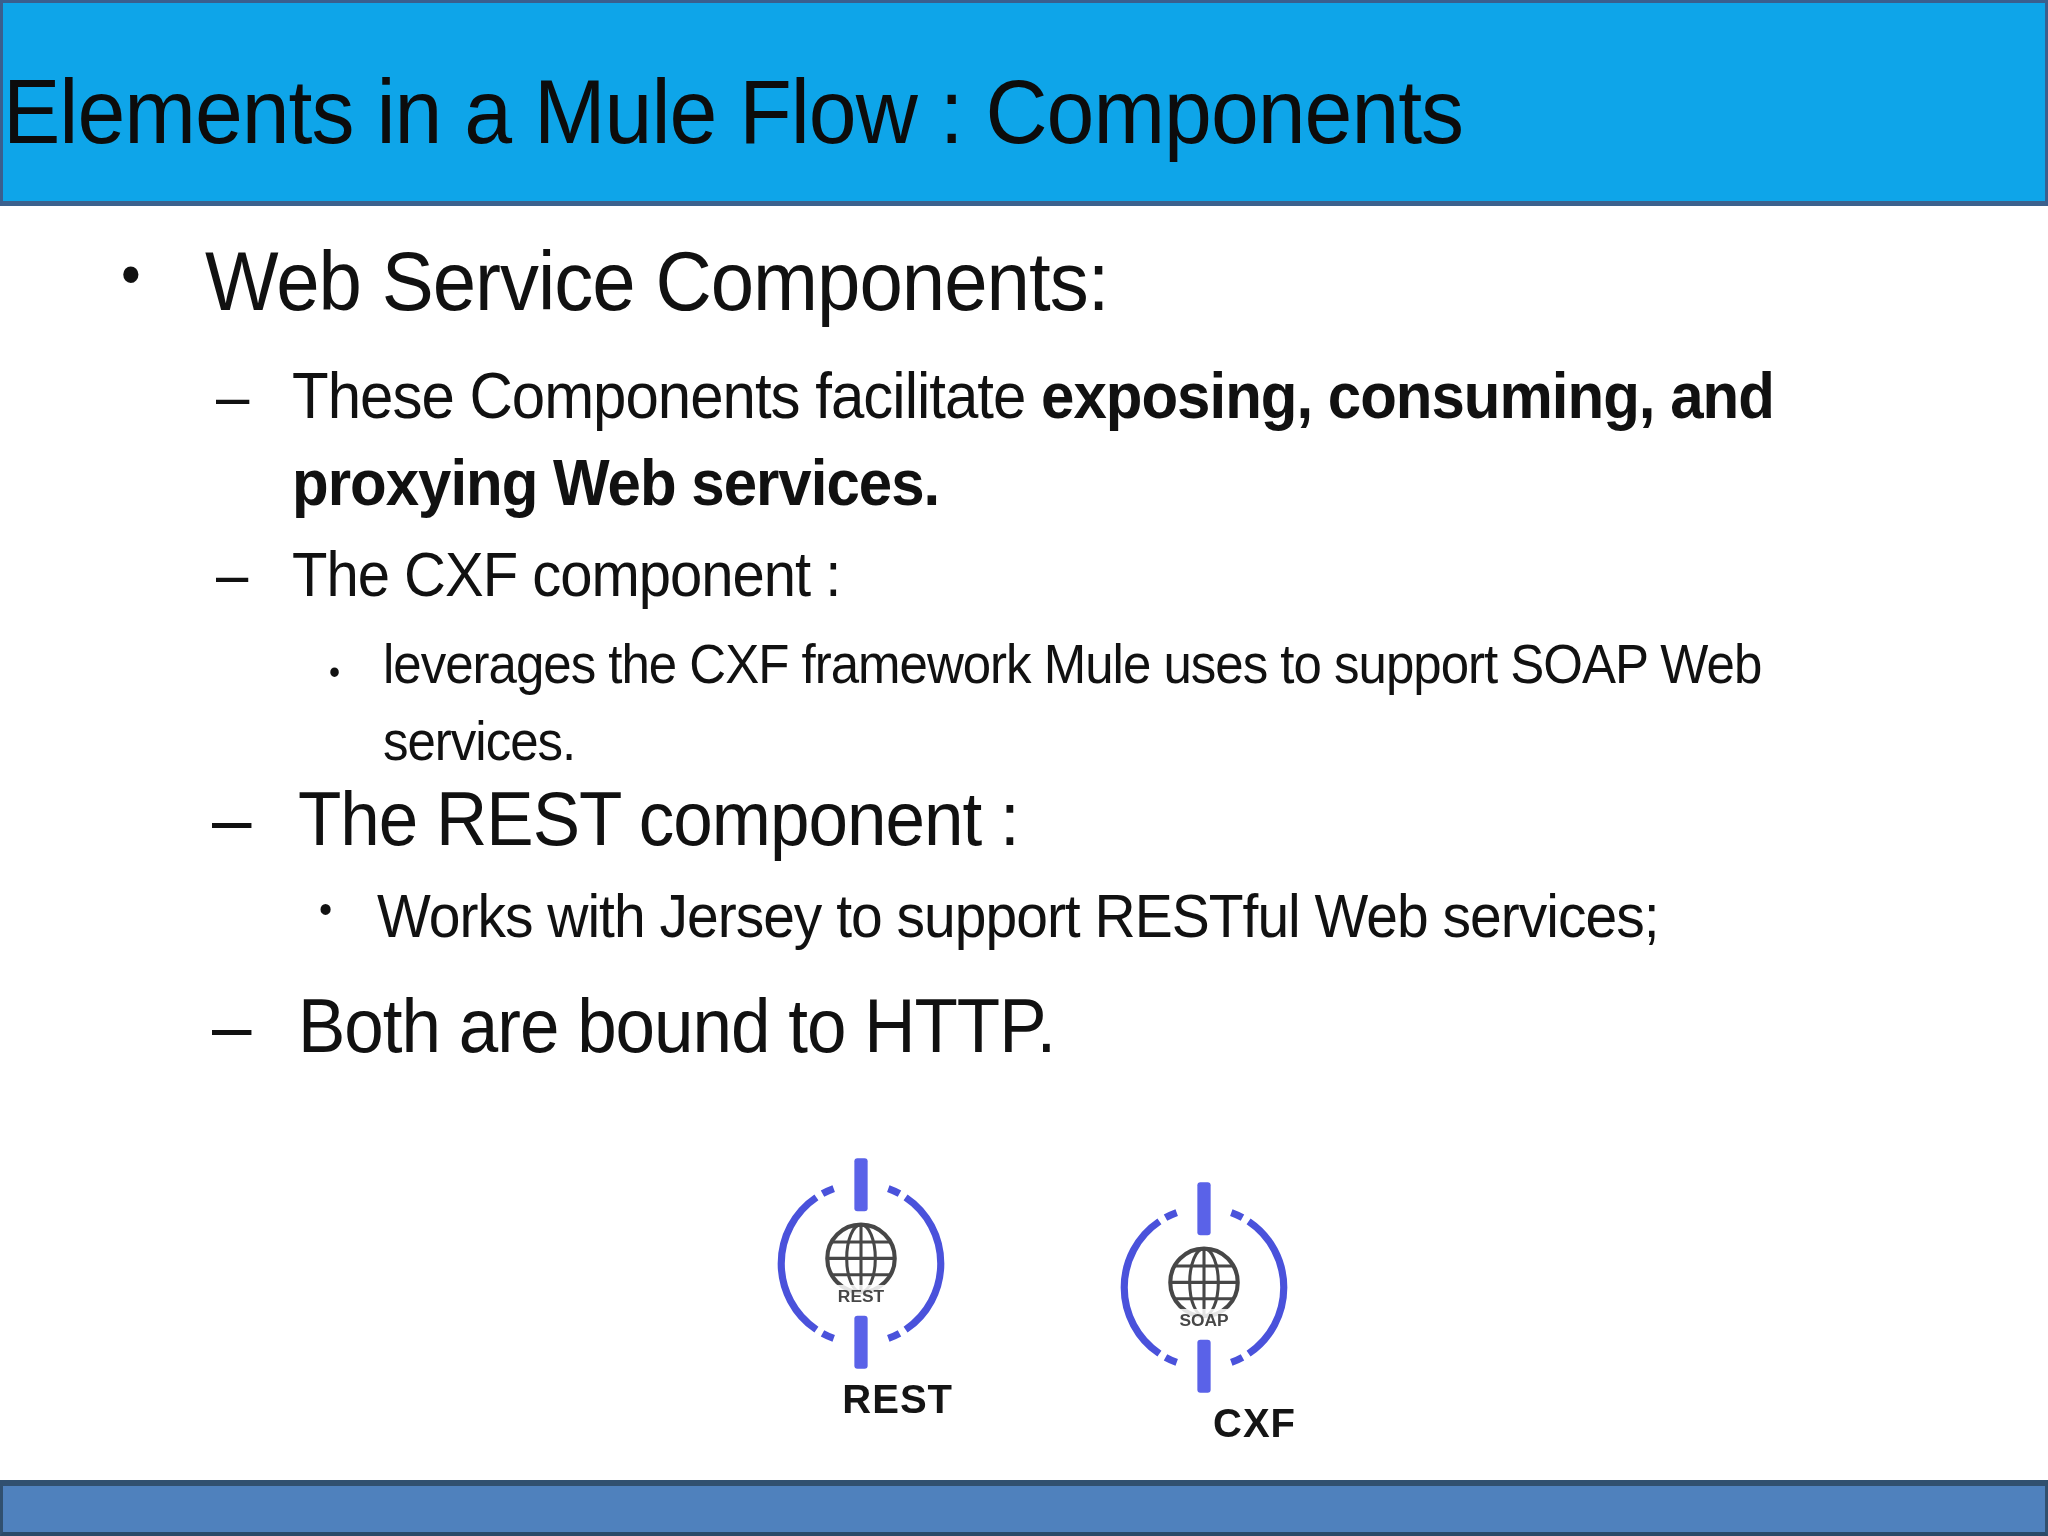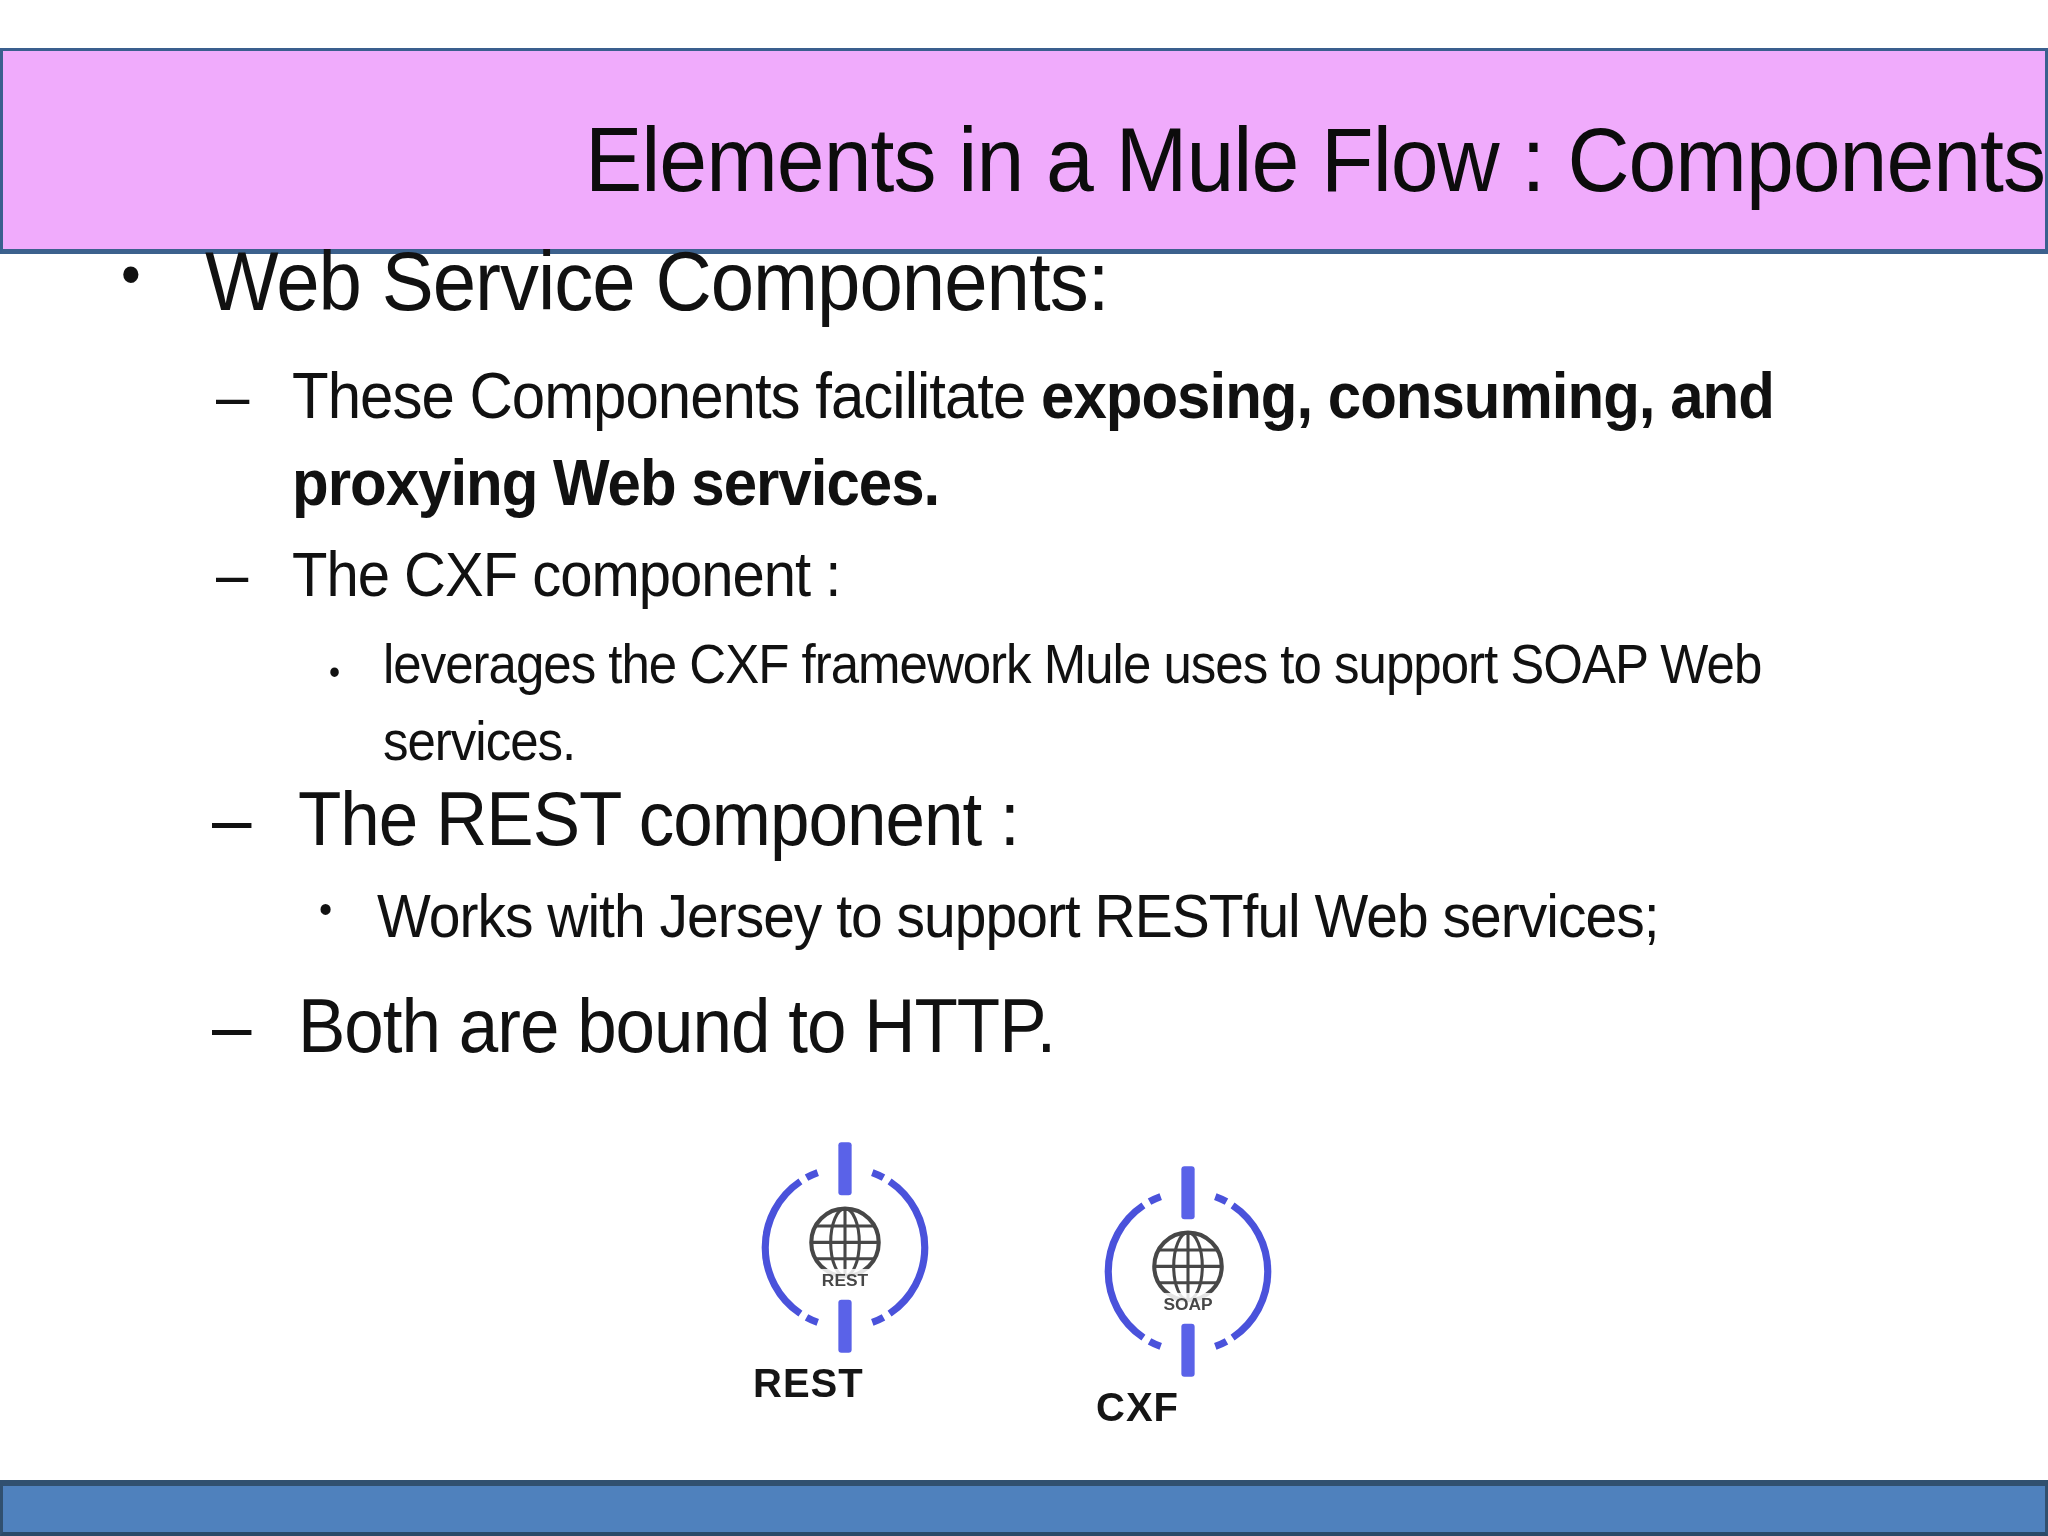--- a/index.html
+++ b/index.html
@@ -6,25 +6,25 @@
   .slide {
     position:relative; width:2048px; height:1536px;
     background:#ffffff; overflow:hidden;
     font-family:"Liberation Sans", sans-serif;
     color:#111111;
   }
 
   
   .titlebar {
     position:absolute; top:0; left:0; width:2048px; height:206px;
-    background:#f0abfc;
+    background:#0ea5e9;
     border:3px solid #3a5f8e;
     border-bottom:5px solid #3c618d;
     box-sizing:border-box;
-    display:flex; align-items:center; justify-content:flex-end;margin-top:48px;
+    display:flex; align-items:center; justify-content:flex-start;
   }
   .titlebar h1 {
     margin:0; padding-top:18px;
     font-size:86px; font-weight:400; letter-spacing:-1px;
     color:#0c0c0c; white-space:nowrap;
     transform:scaleY(1.06); transform-origin:center;
   }
 
   
   .tline {
@@ -53,21 +53,21 @@
 
   .line-works      { top:880px; left:377px; font-size:57px; }
   .line-works .marker { left:-58px; font-size:0.66em; top:6px; }
 
   .line-http       { top:982px; left:298px; font-size:71px; }
   .line-http .marker { left:-86px; }
 
   .tline b { font-weight:700; }
 
   
-  .component { position:absolute; width:184px; margin:0; text-align:left; }
+  .component { position:absolute; width:184px; margin:16px; text-align:right; }
   .component-rest { left:753px; top:1140px; }
   .component-cxf  { left:1096px; top:1164px; }
   .component svg { display:block; width:184px; height:215px; }
   .component figcaption {
     margin-top:6px;
     font-size:40px; font-weight:700; letter-spacing:1px;
     color:#151515;
   }
 
   

